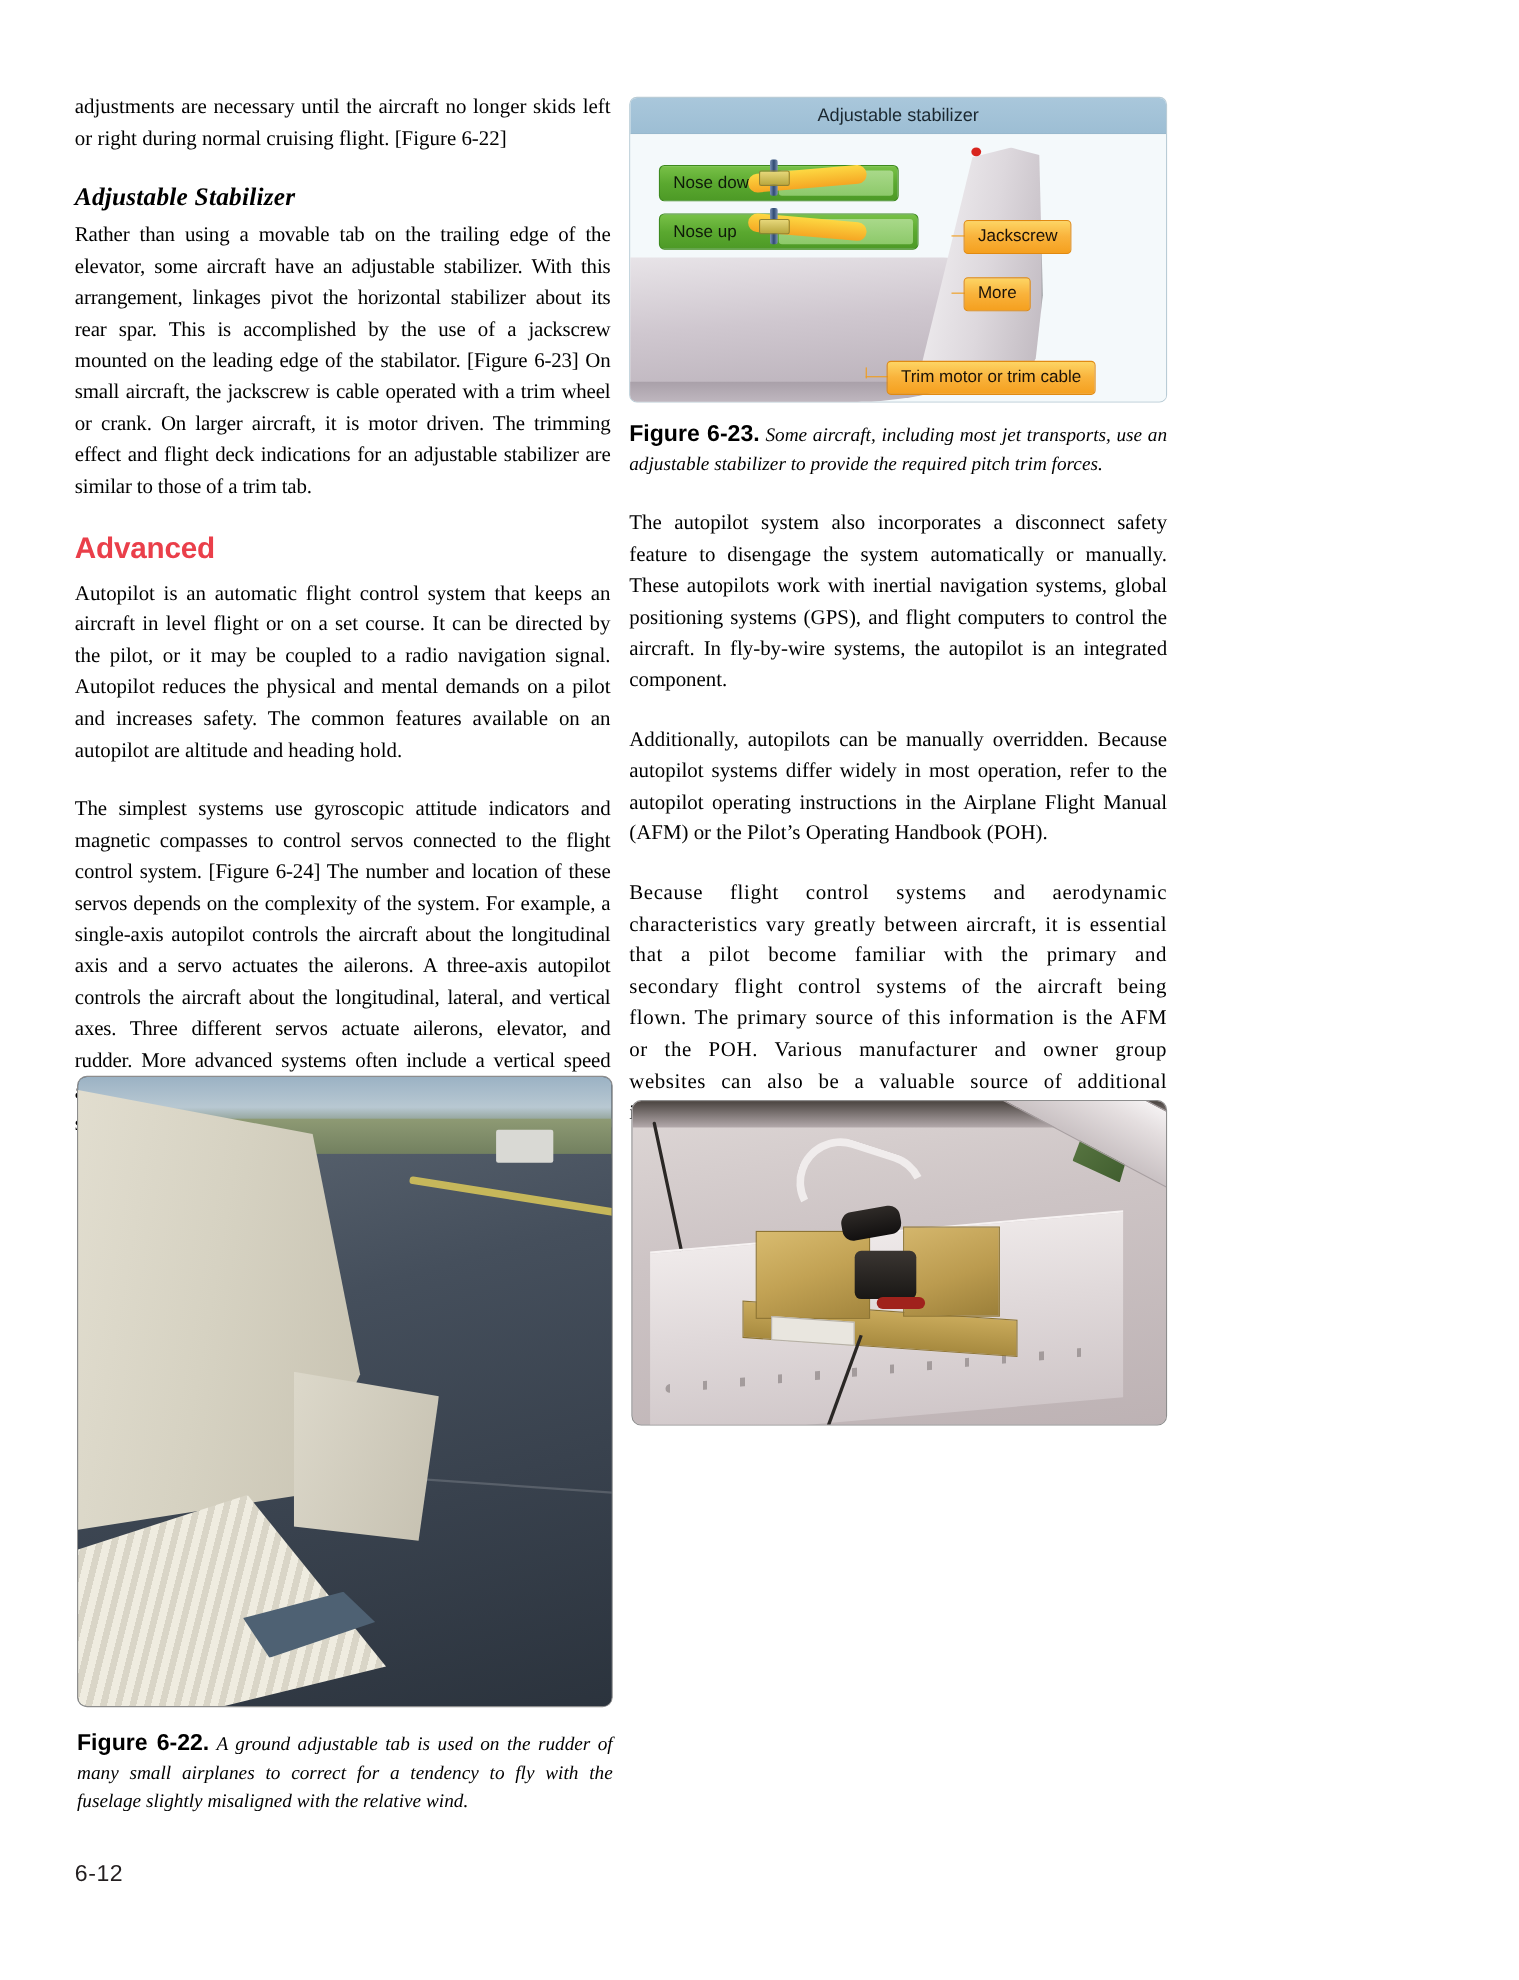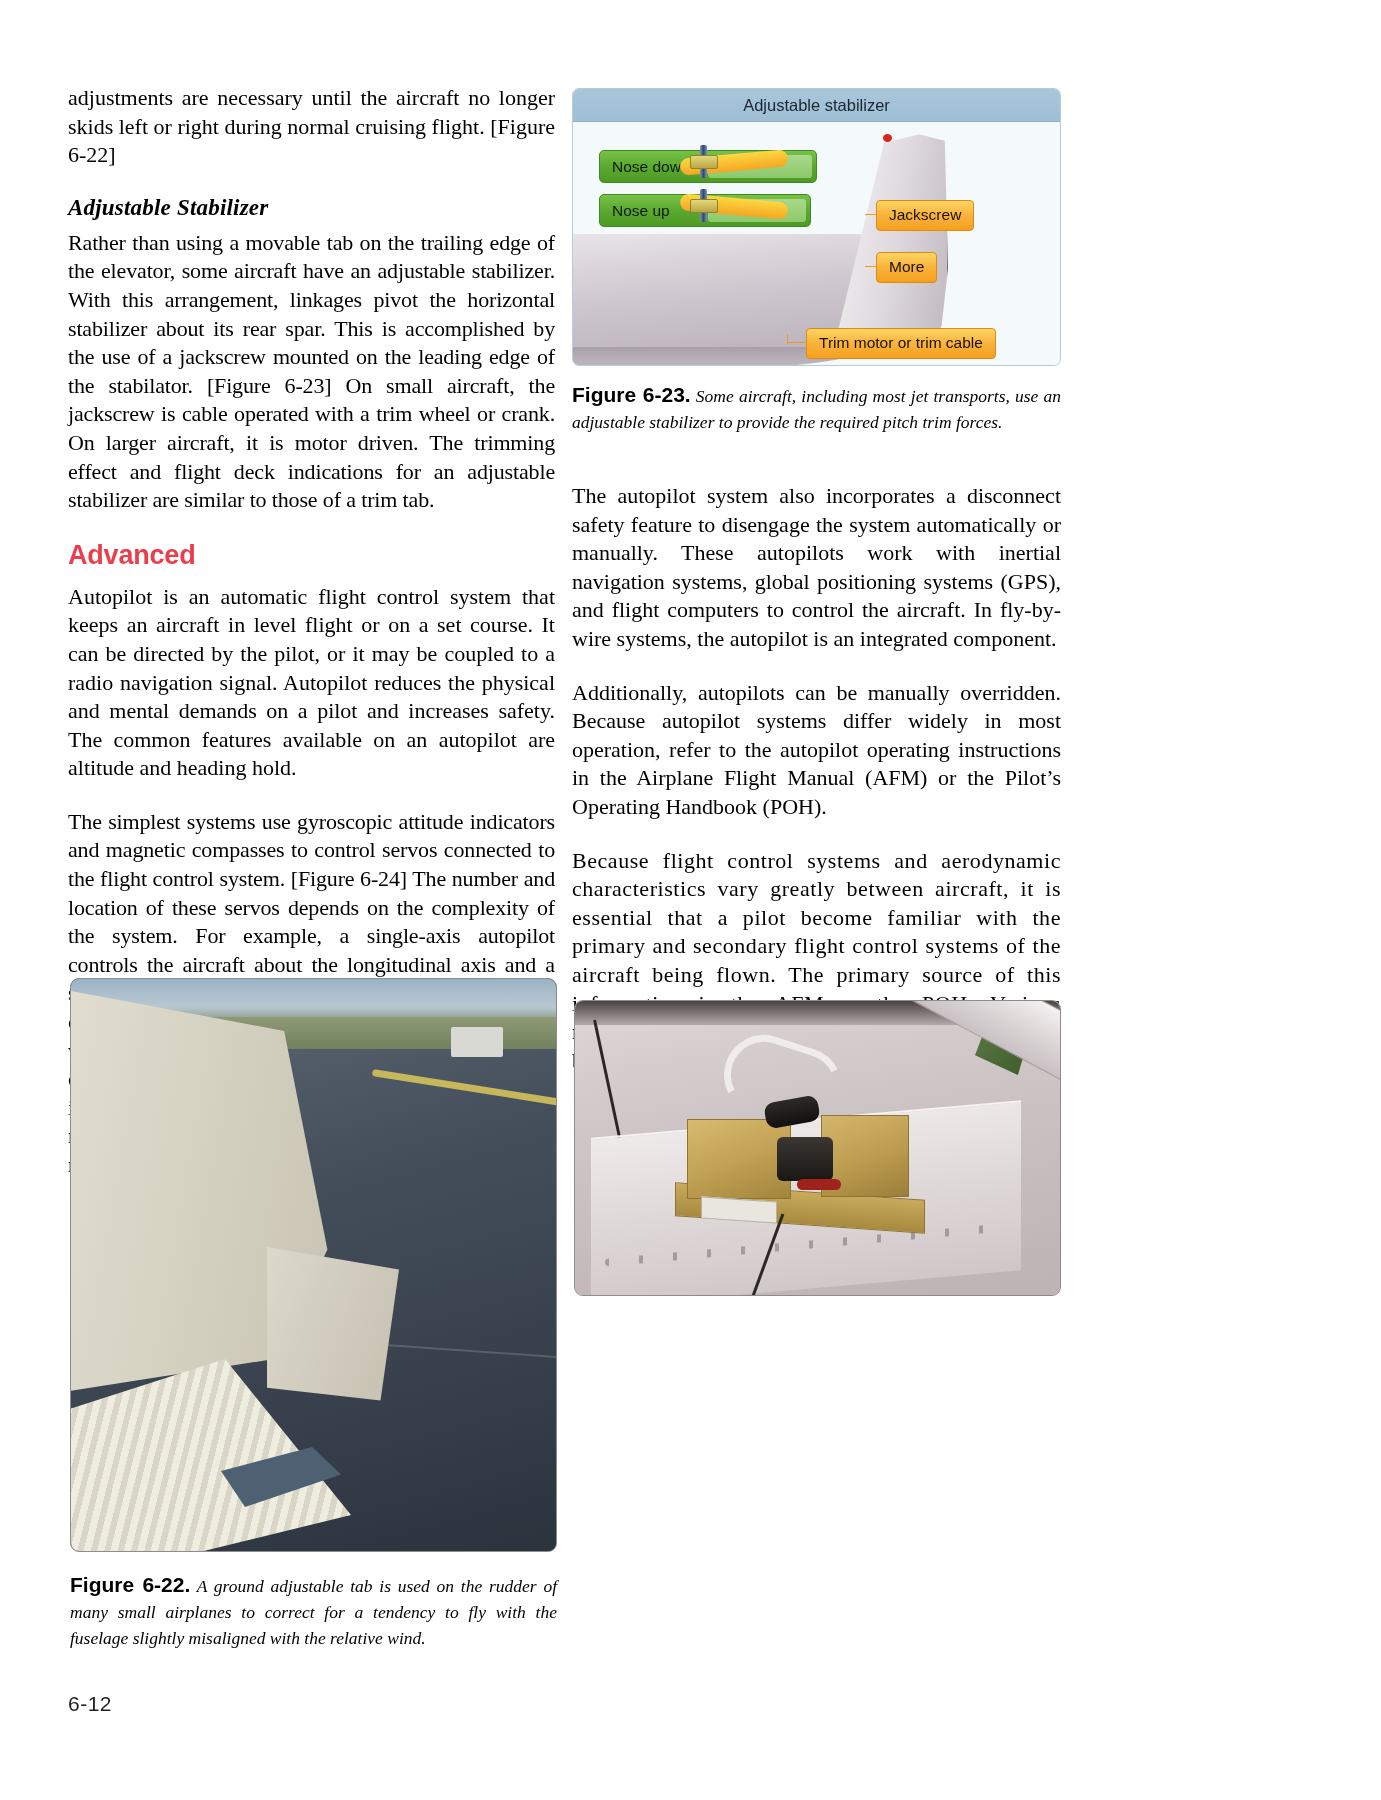--- a/index.html
+++ b/index.html
@@ -18,21 +18,21 @@
     left: 0; top: 0;
     width: 1381px; height: 1800px;
   }
   .col {
     position: absolute;
     width: 487px;
   }
   .col-left  { left: 68px; top: 84px; }
 
   p.body {
-    font-size: 22px;
+    font-size: 19px;
     line-height: 28.6px;
     text-align: justify;
     margin: 0 0 25px 0;
     font-family: "Liberation Serif", serif;
     -webkit-hyphens: none;
     hyphens: none;
   }
   p.body.tight { letter-spacing: -0.15px; }
   p.body.loose { letter-spacing: 0.55px; word-spacing: 1px; }
 
@@ -151,21 +151,21 @@
   }
   .green-row .gslot {
     position: relative;
     flex: 1;
     height: 23px;
     margin-right: 4px;
     background: linear-gradient(180deg,#a9d98a,#8dc96a);
     border-radius: 3px;
   }
   .row-nd { left: 26px; top: 28px; width: 218px; }
-  .row-nu { left: 26px; top: 72px; width: 212px; }
+  .row-nu { left: 26px; top: 72px; width: 236px; }
   .screw-wrap { position: absolute; left: 72px; top: -4px; width: 120px; height: 31px; }
   .jack-arm {
     position: absolute;
     left: 8px; top: 7px;
     width: 108px; height: 17px;
     background: linear-gradient(180deg,#fdd842,#f5a623);
     border-radius: 9px;
   }
   .jack-arm.tilt-d { transform: rotate(-5deg); }
   .jack-arm.tilt-u { transform: rotate(5deg); }
@@ -482,21 +482,21 @@
       <div class="callout co-trim">Trim motor or trim cable</div>
     </div>
   </div>
 
   <div style="position:absolute;left:572px;top:382px;width:489px;">
     <p class="caption">
       <span class="lbl">Figure 6-23.</span><span> Some aircraft, including most jet transports, use an adjustable stabilizer to provide the required pitch trim forces.</span>
     </p>
   </div>
 
-  <div class="col" style="left:572px;top:462px;width:489px;margin-top:20px;">
+  <div class="col" style="left:572px;top:462px;width:489px;">
     <p class="body">The autopilot system also incorporates a disconnect safety feature to disengage the system automatically or manually. These autopilots work with inertial navigation systems, global positioning systems (GPS), and flight computers to control the aircraft. In fly-by-wire systems, the autopilot is an integrated component.</p>
     <p class="body">Additionally, autopilots can be manually overridden. Because autopilot systems differ widely in most operation, refer to the autopilot operating instructions in the Airplane Flight Manual (AFM) or the Pilot’s Operating Handbook (POH).</p>
     <p class="body loose">Because flight control systems and aerodynamic characteristics vary greatly between aircraft, it is essential that a pilot become familiar with the primary and secondary flight control systems of the aircraft being flown. The primary source of this information is the AFM or the POH. Various manufacturer and owner group websites can also be a valuable source of additional information.</p>
   </div>
 
   <div class="photo24">
     <div class="p24-bg"></div>
     <div class="p24-dark-top"></div>
     <div class="p24-green"></div>
     <div class="p24-pipe"></div>

